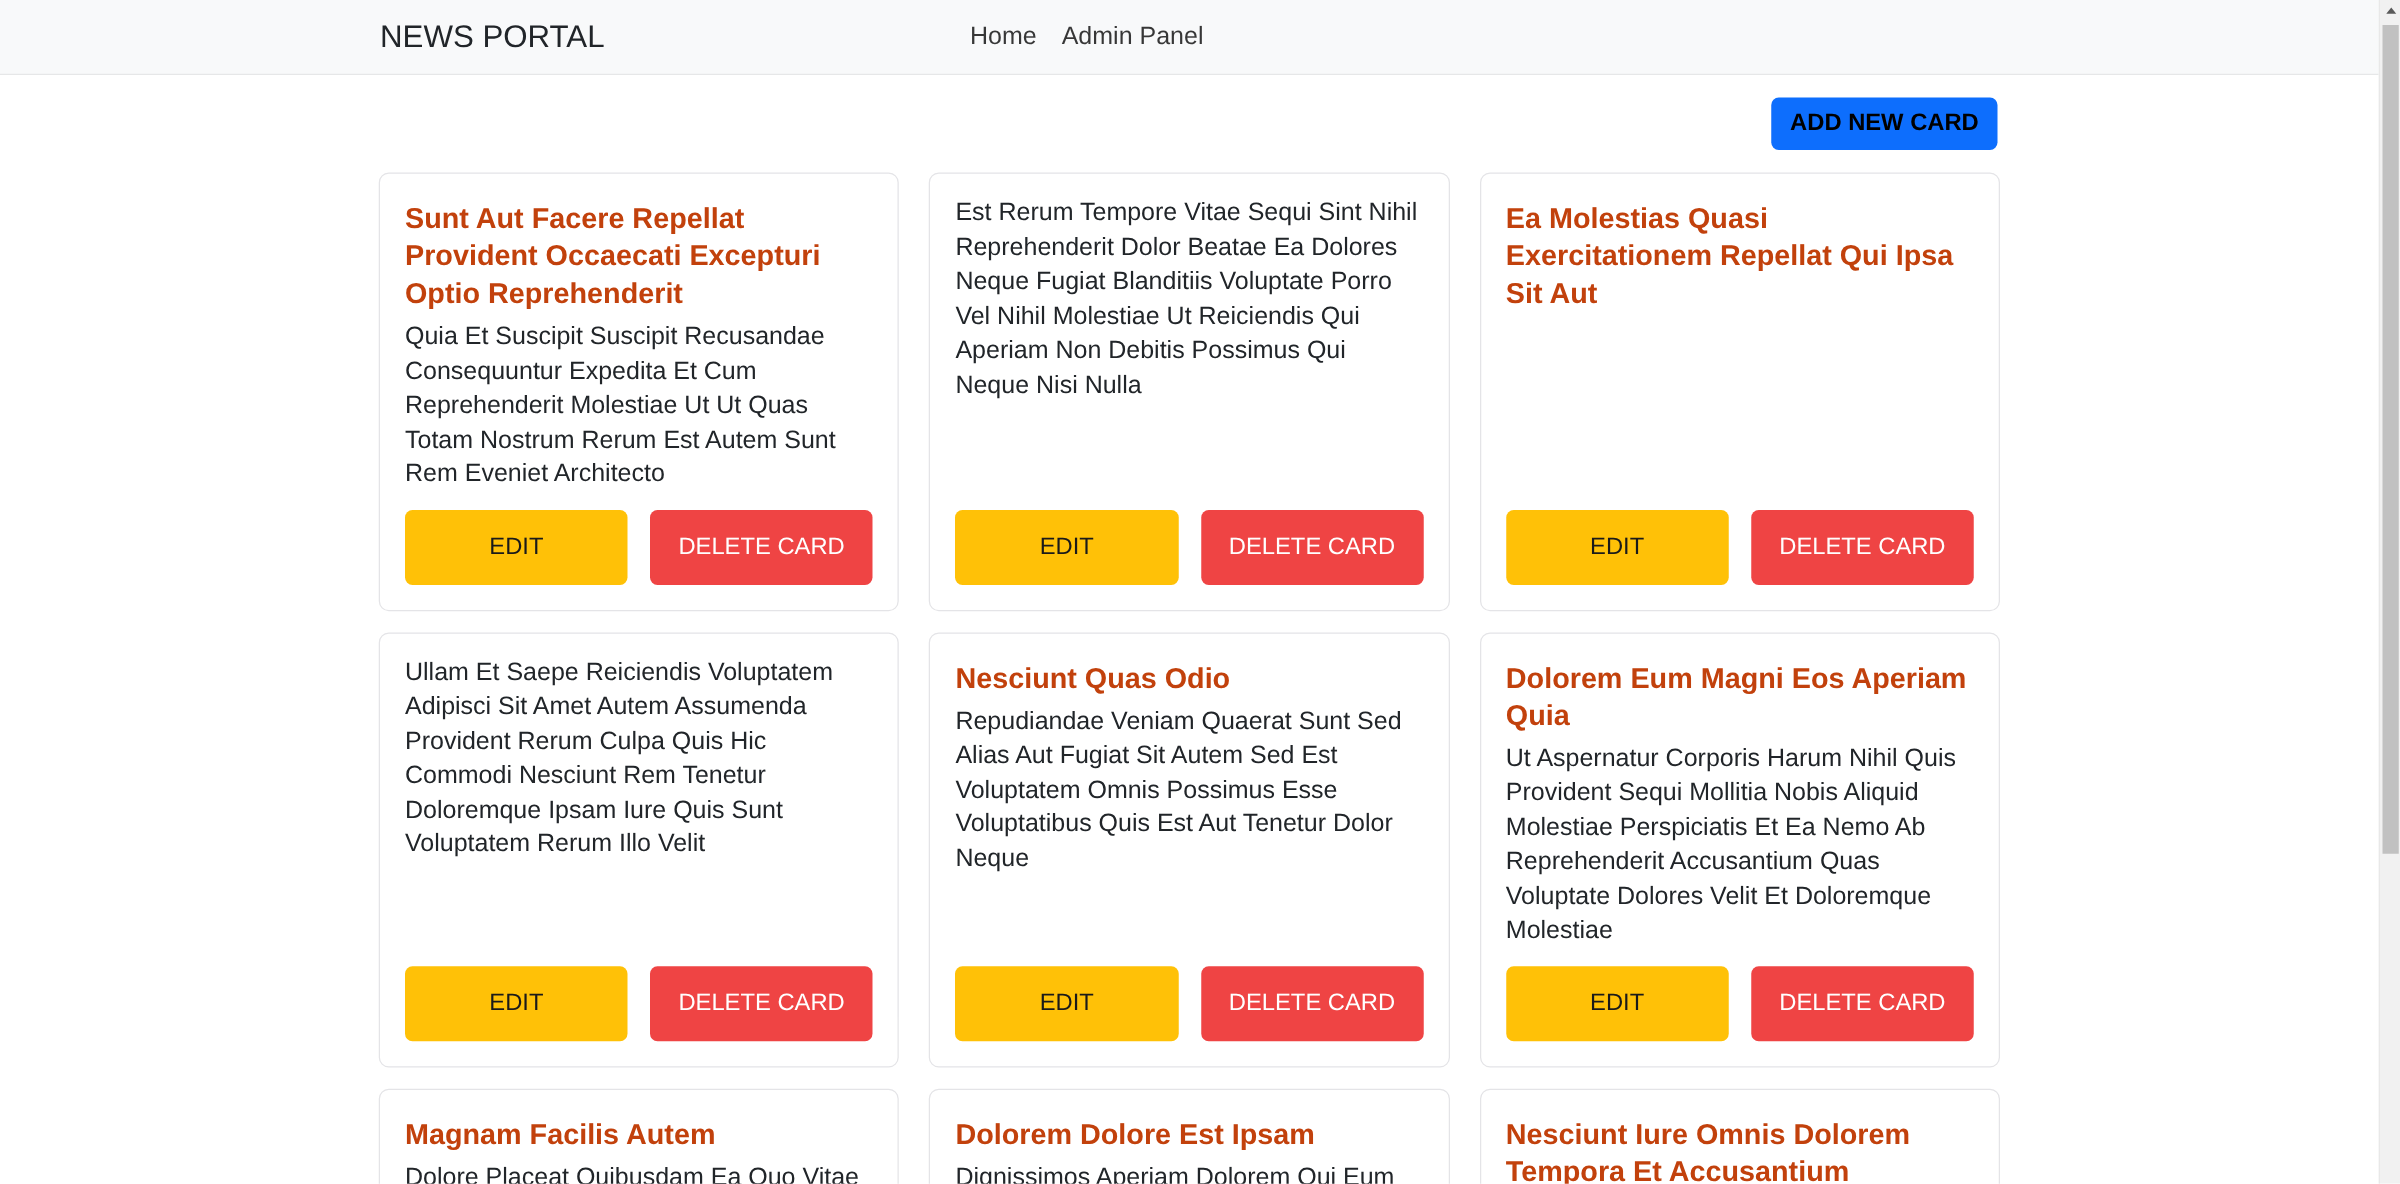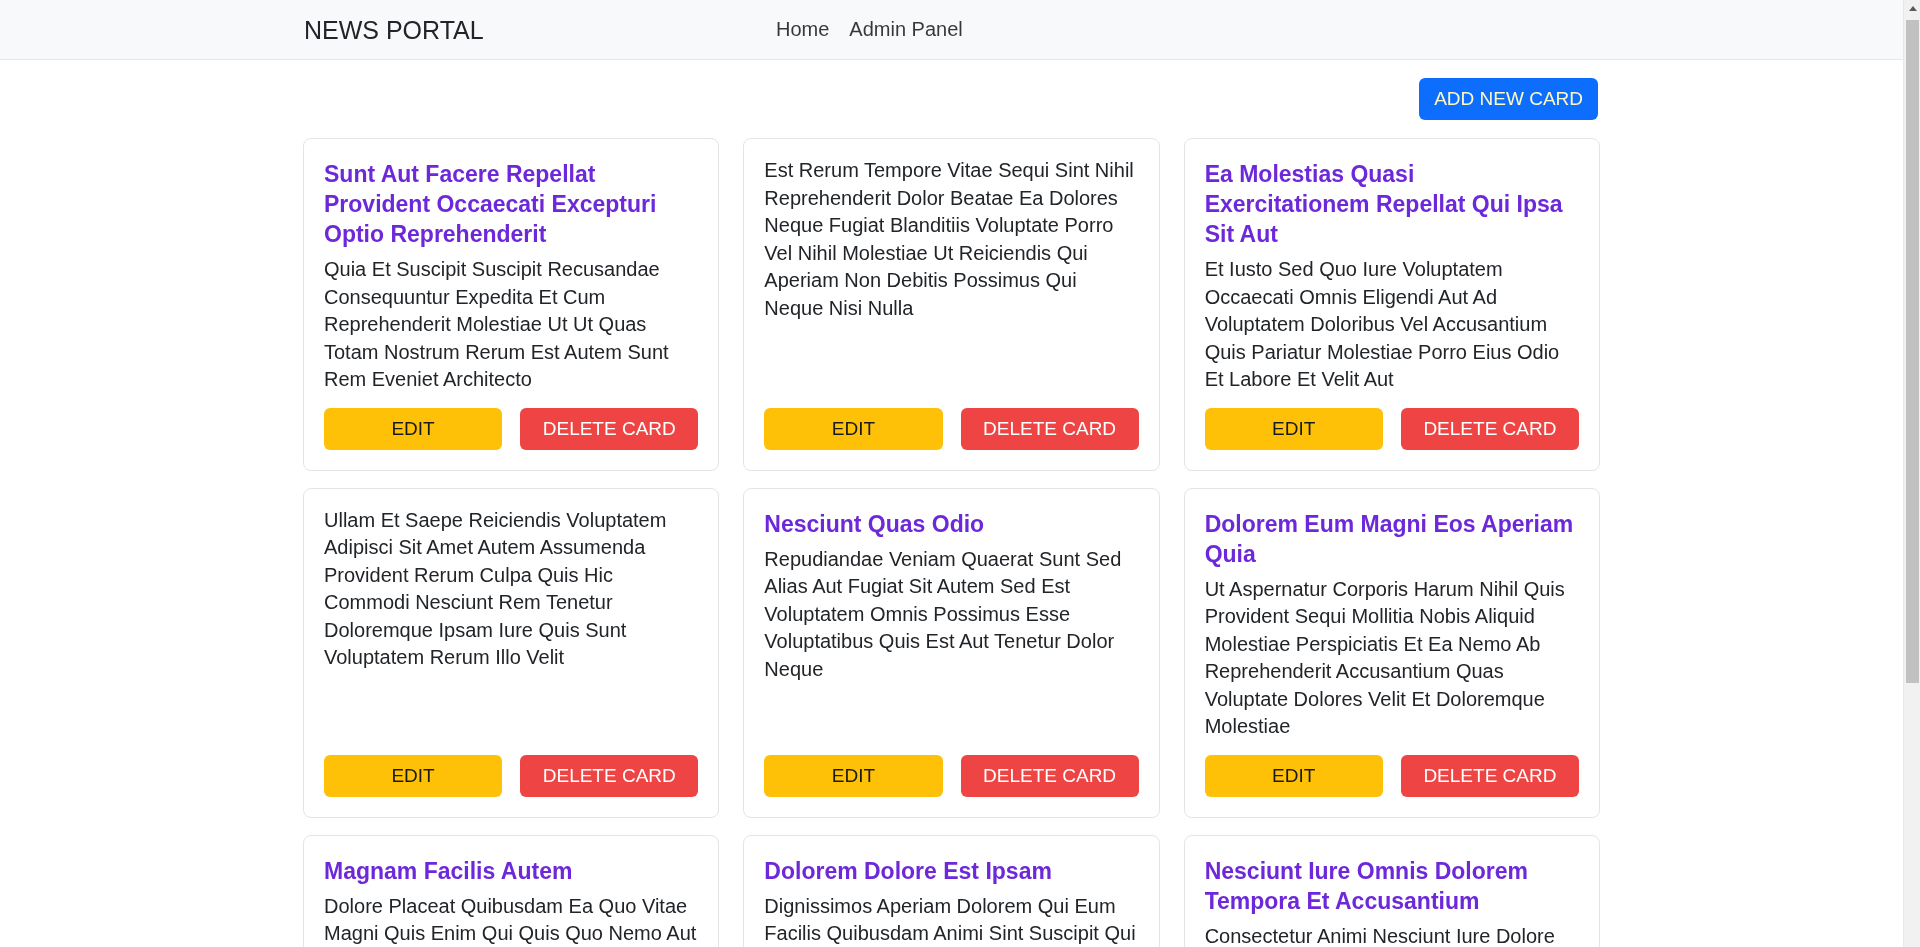--- a/index.html
+++ b/index.html
@@ -33,52 +33,53 @@
   .nav-link {
     font-size: 20px; color: rgba(0,0,0,0.78); text-decoration: none;
     padding: 8px 8px; cursor: pointer;
   }
 
   
   .toolbar { position: relative; height: 78px; }
   .add-btn {
     position: absolute; top: 18px; right: 305px;
     height: 42px; padding: 0 15px;
-    background: #0d6efd; color: #fef9c3;
+    background: #0d6efd; color: #000000;
     border: none; border-radius: 6px;
     font-family: inherit; font-size: 19px;
     cursor: pointer;
+    font-weight: bold;
   }
 
   
   .grid {
     width: 1297px; margin: 0 auto;
     display: grid;
     grid-template-columns: repeat(3, 1fr);
     column-gap: 24px; row-gap: 17px;
     grid-auto-rows: minmax(296px, auto);
   }
   .card {
     background: #ffffff;
     border: 1px solid #e4e4e7;
     border-radius: 8px;
     display: flex; flex-direction: column;
     padding: 18px 18px;
   }
   .card-title {
     font-size: 23px; line-height: 30px; font-weight: 600;
-    color: #6d28d9; margin: 2px 2px 7px 2px;
+    color: #c2410c; margin: 2px 2px 7px 2px;
   }
   .card-text {
     font-size: 20px; line-height: 27.5px;
     color: #212529; margin: 0 2px 14px 2px;
   }
   .btn-row { margin-top: auto; display: flex; gap: 18px; padding: 0 2px 2px 2px; }
   .btn {
-    flex: 1 1 0; height: 42px;
+    flex: 1 1 0; height: 60px;
     border: none; border-radius: 6px;
     font-family: inherit; font-size: 19px;
     cursor: pointer;
   }
   .btn-warning { background: #ffc107; color: #1a1a1a; }
   .btn-danger  { background: #ef4444; color: #ffffff; }
 
   
   .scrollbar {
     position: absolute; right: 0; top: 0;
@@ -133,21 +134,20 @@
   <article class="card">
     <p class="card-text">Est Rerum Tempore Vitae Sequi Sint Nihil Reprehenderit Dolor Beatae Ea Dolores Neque Fugiat Blanditiis Voluptate Porro Vel Nihil Molestiae Ut Reiciendis Qui Aperiam Non Debitis Possimus Qui Neque Nisi Nulla</p>
     <div class="btn-row">
       <button class="btn btn-warning">EDIT</button>
       <button class="btn btn-danger">DELETE CARD</button>
     </div>
   </article>
 
   <article class="card">
     <h2 class="card-title">Ea Molestias Quasi Exercitationem Repellat Qui Ipsa Sit Aut</h2>
-    <p class="card-text">Et Iusto Sed Quo Iure Voluptatem Occaecati Omnis Eligendi Aut Ad Voluptatem Doloribus Vel Accusantium Quis Pariatur Molestiae Porro Eius Odio Et Labore Et Velit Aut</p>
     <div class="btn-row">
       <button class="btn btn-warning">EDIT</button>
       <button class="btn btn-danger">DELETE CARD</button>
     </div>
   </article>
 
   <article class="card">
     <p class="card-text">Ullam Et Saepe Reiciendis Voluptatem Adipisci Sit Amet Autem Assumenda Provident Rerum Culpa Quis Hic Commodi Nesciunt Rem Tenetur Doloremque Ipsam Iure Quis Sunt Voluptatem Rerum Illo Velit</p>
     <div class="btn-row">
       <button class="btn btn-warning">EDIT</button>

